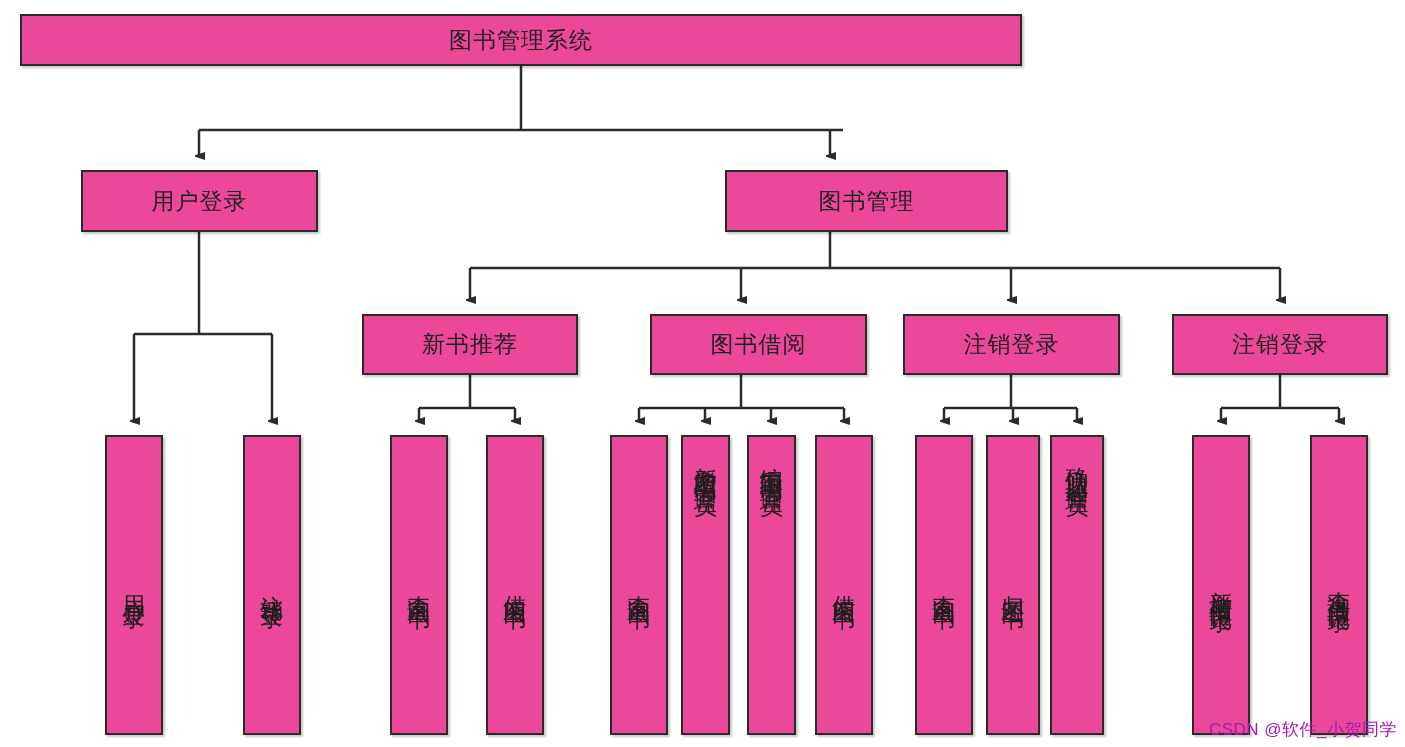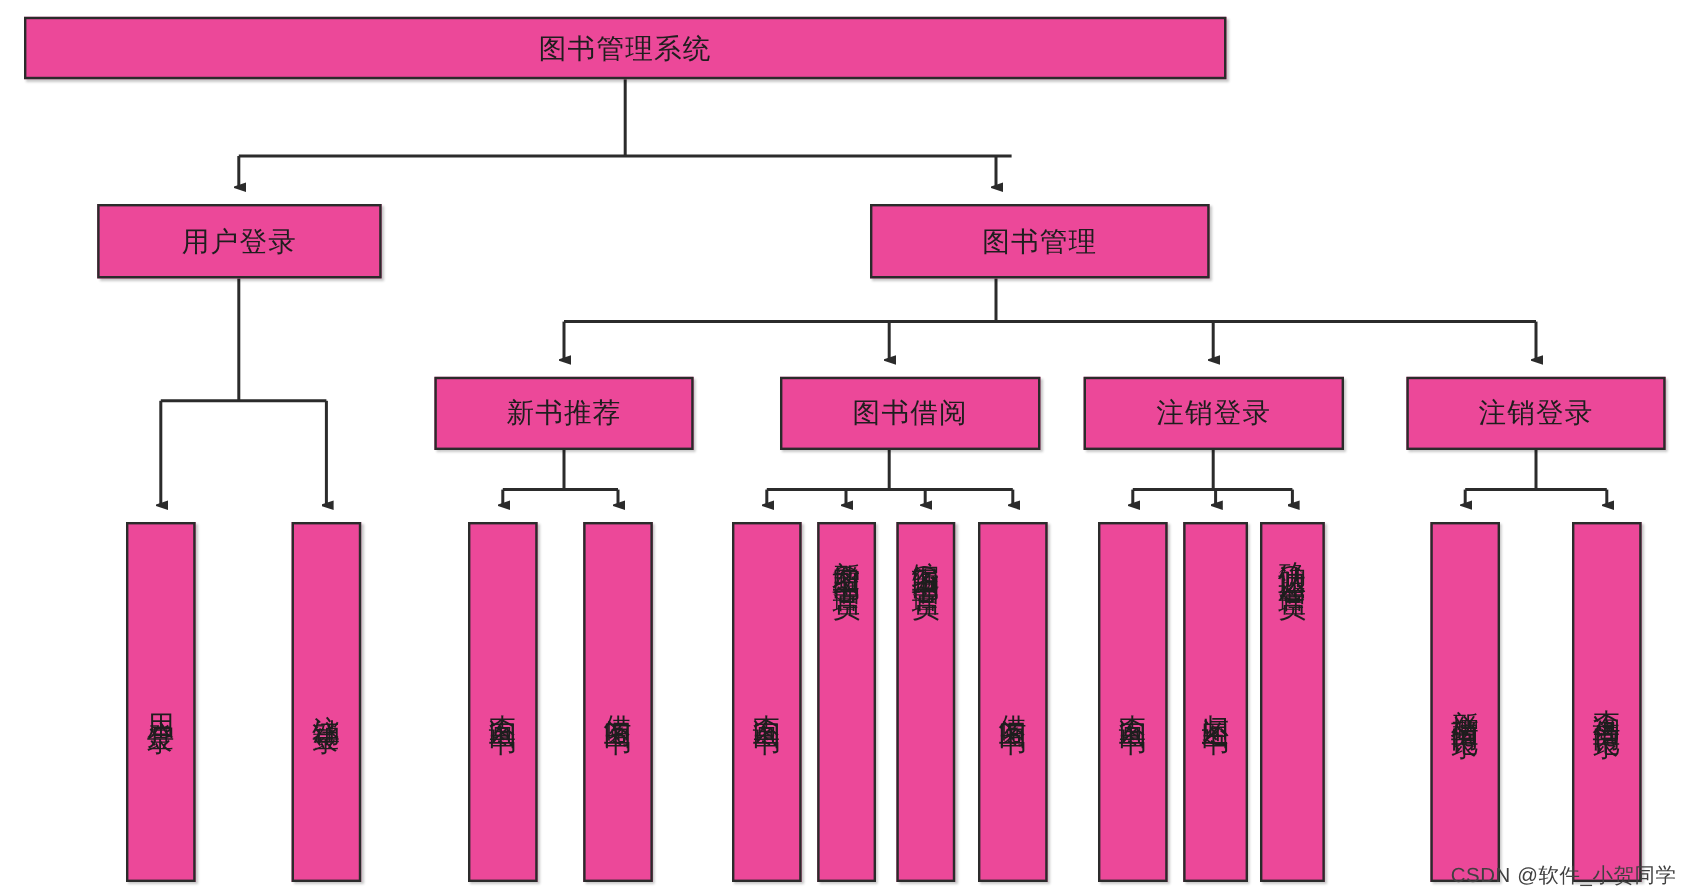--- a/index.html
+++ b/index.html
@@ -63,21 +63,21 @@
     font-size: 23px;
     line-height: 1.15;
     letter-spacing: 4px;
     white-space: nowrap;
   }
   #watermark {
     position: absolute;
     right: 8px;
     bottom: 6px;
     font-size: 17px;
-    color: #404040;
+    color: #a21caf;
     letter-spacing: 0.5px;
     user-select: none;
     white-space: nowrap;
   }
 </style>
 </head>
 <body>
 
 <div id="canvas">
 

